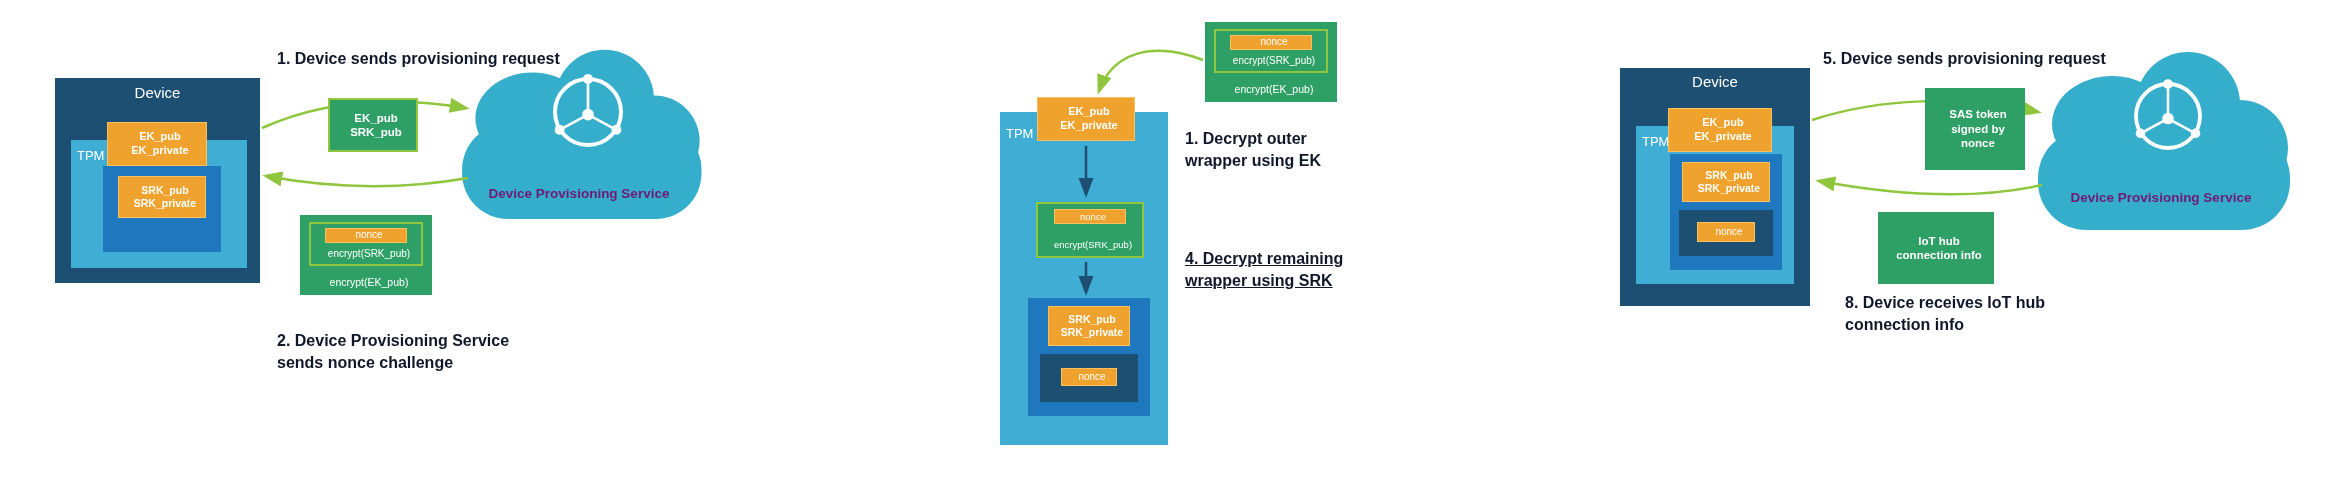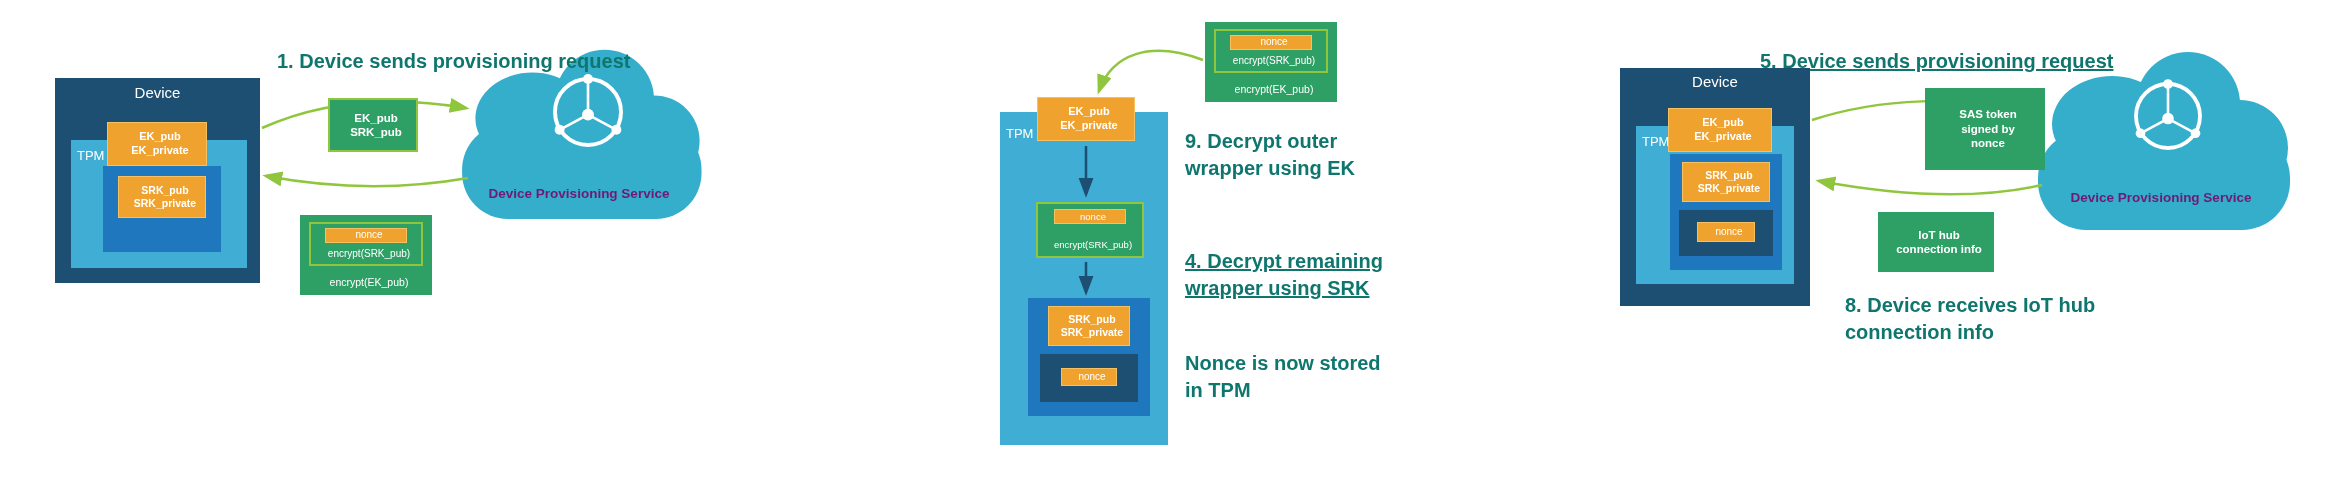--- a/index.html
+++ b/index.html
@@ -1,20 +1,20 @@
 <!DOCTYPE html>
 <html><head>
 <meta charset="utf-8">
 <style>
   html,body{margin:0;padding:0;background:#ffffff;font-family:"Liberation Sans",sans-serif;}
   .canvas{position:relative;width:2342px;height:484px;background:#ffffff;overflow:hidden;}
   .abs{position:absolute;box-sizing:border-box;}
   .layer{position:absolute;left:0;top:0;pointer-events:none;}
   .flexc{display:flex;align-items:center;justify-content:center;text-align:center;white-space:pre-line;line-height:1.25;padding-left:6px;}
-  .step{font-size:20px;font-weight:600;color:#0f766e;white-space:pre-line;line-height:1.35;}
+  .step{font-size:16px;font-weight:600;color:#0f172a;white-space:pre-line;line-height:1.35;}
   .navy{background:#1C4F71;}
   .tpm{background:#3FADD4;}
   .mid{background:#1F78BE;}
   .orange{background:#F0A22E;border:1.5px solid #F7C162;color:#fff;}
   .green{background:#2EA065;color:#fff;}
   .lime-b{border:2px solid #8FC63D;background:#2EA065;}
   .cloudlabel{color:#701a75;font-weight:700;font-size:13.5px;text-align:center;}
   .boxtitle{color:#ffffff;font-size:15px;text-align:center;}
   .tpmlabel{color:#ffffff;font-size:13px;}
 </style>
@@ -81,20 +81,22 @@
 SRK_pub</div>
 
   <div class="abs green" style="left:300px;top:215px;width:132px;height:80px;">
     <div class="abs lime-b" style="left:9px;top:7px;width:114px;height:44px;">
       <div class="abs orange flexc" style="left:14px;right:14px;top:4px;height:15px;font-size:10px;">nonce</div>
       <div class="abs flexc" style="left:0;right:0;bottom:3px;height:13px;font-size:10px;">encrypt(SRK_pub)</div>
     </div>
     <div class="abs flexc" style="left:0;right:0;bottom:5px;height:14px;font-size:10.5px;">encrypt(EK_pub)</div>
   </div>
 
+  <div class="abs step" style="left:277px;top:330px;">2. Device Provisioning Service
+sends nonce challenge</div>
 
   <div class="abs cloudlabel" style="left:470px;top:186px;width:218px;">Device Provisioning Service</div>
 
   <div class="abs green" style="left:1205px;top:22px;width:132px;height:80px;">
     <div class="abs lime-b" style="left:9px;top:7px;width:114px;height:44px;">
       <div class="abs orange flexc" style="left:14px;right:14px;top:4px;height:15px;font-size:10px;">nonce</div>
       <div class="abs flexc" style="left:0;right:0;bottom:3px;height:13px;font-size:10px;">encrypt(SRK_pub)</div>
     </div>
     <div class="abs flexc" style="left:0;right:0;bottom:5px;height:14px;font-size:10.5px;">encrypt(EK_pub)</div>
   </div>
@@ -109,49 +111,47 @@
       <div class="abs orange flexc" style="left:20px;top:8px;width:82px;height:40px;font-size:10.5px;font-weight:700;">SRK_pub
 SRK_private</div>
       <div class="abs navy" style="left:12px;top:56px;width:98px;height:48px;">
         <div class="abs orange flexc" style="left:21px;top:14px;width:56px;height:18px;font-size:10px;">nonce</div>
       </div>
     </div>
     <div class="abs orange flexc" style="left:37px;top:-15px;width:98px;height:44px;font-size:11px;font-weight:700;">EK_pub
 EK_private</div>
   </div>
 
-  <div class="abs step" style="left:1185px;top:128px;">9. Decrypt outer
+  <div class="abs step" style="left:1185px;top:128px;">1. Decrypt outer
 wrapper using EK</div>
   <div class="abs step" style="left:1185px;top:248px;text-decoration:underline;">4. Decrypt remaining
 wrapper using SRK</div>
-  <div class="abs step" style="left:1185px;top:350px;">Nonce is now stored
-in TPM</div>
 
-  <div class="abs step" style="left:1760px;top:48px;text-decoration:underline;">5. Device sends provisioning request</div>
+  <div class="abs step" style="left:1823px;top:48px;">5. Device sends provisioning request</div>
 
   <div class="abs navy" style="left:1620px;top:68px;width:190px;height:238px;">
     <div class="abs boxtitle" style="left:0;right:0;top:5px;">Device</div>
     <div class="abs tpm" style="left:16px;top:58px;width:158px;height:158px;">
       <div class="abs tpmlabel" style="left:6px;top:8px;">TPM</div>
       <div class="abs mid" style="left:34px;top:28px;width:112px;height:116px;">
         <div class="abs orange flexc" style="left:12px;top:8px;width:88px;height:40px;font-size:10.5px;font-weight:700;">SRK_pub
 SRK_private</div>
         <div class="abs navy" style="left:9px;top:56px;width:94px;height:46px;">
           <div class="abs orange flexc" style="left:18px;top:12px;width:58px;height:20px;font-size:10px;">nonce</div>
         </div>
       </div>
     </div>
     <div class="abs orange flexc" style="left:48px;top:40px;width:104px;height:44px;font-size:11px;font-weight:700;">EK_pub
 EK_private</div>
   </div>
 
-  <div class="abs green flexc" style="left:1925px;top:88px;width:120px;height:82px;font-size:11.5px;font-weight:600;">SAS token
+  <div class="abs green flexc" style="left:1925px;top:88px;width:100px;height:82px;font-size:11.5px;font-weight:600;">SAS token
 signed by
 nonce</div>
-  <div class="abs green flexc" style="left:1878px;top:212px;width:116px;height:60px;font-size:11.5px;font-weight:600;">IoT hub
+  <div class="abs green flexc" style="left:1878px;top:212px;width:116px;height:72px;font-size:11.5px;font-weight:600;">IoT hub
 connection info</div>
 
   <div class="abs step" style="left:1845px;top:292px;">8. Device receives IoT hub
 connection info</div>
 
   <div class="abs cloudlabel" style="left:2052px;top:190px;width:218px;">Device Provisioning Service</div>
 
   <svg class="layer" width="2342" height="484">
     <defs>
       <marker id="arrow-dark" markerWidth="9" markerHeight="7" refX="6.5" refY="3" orient="auto" markerUnits="strokeWidth">

